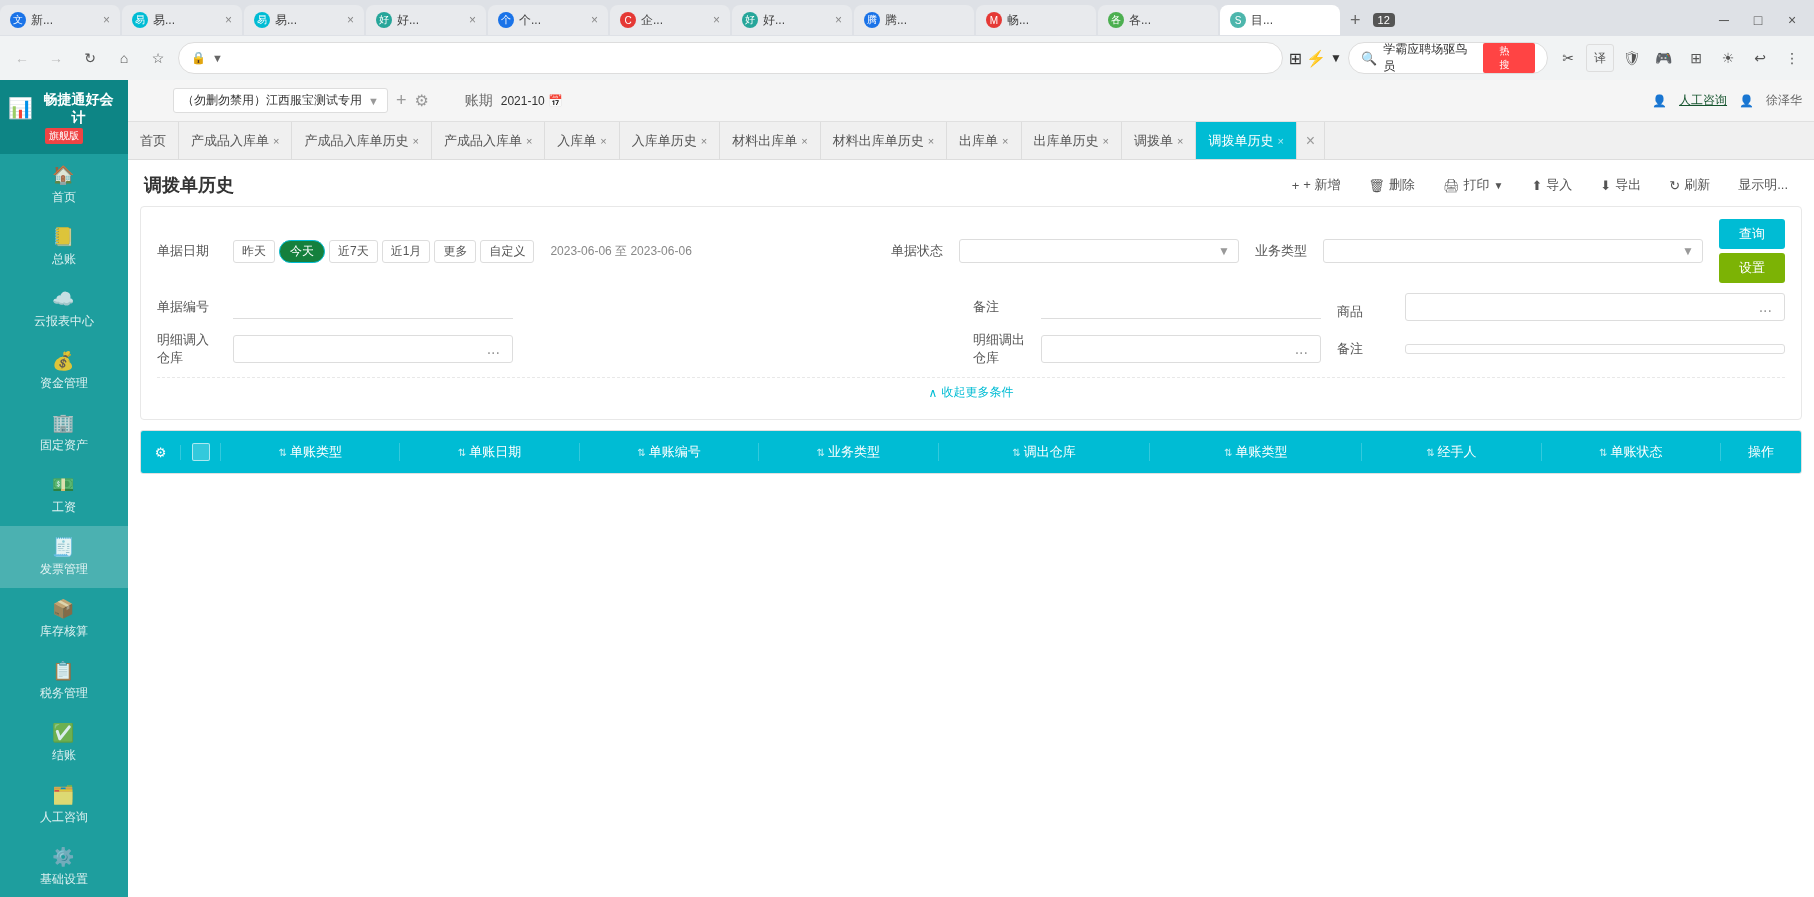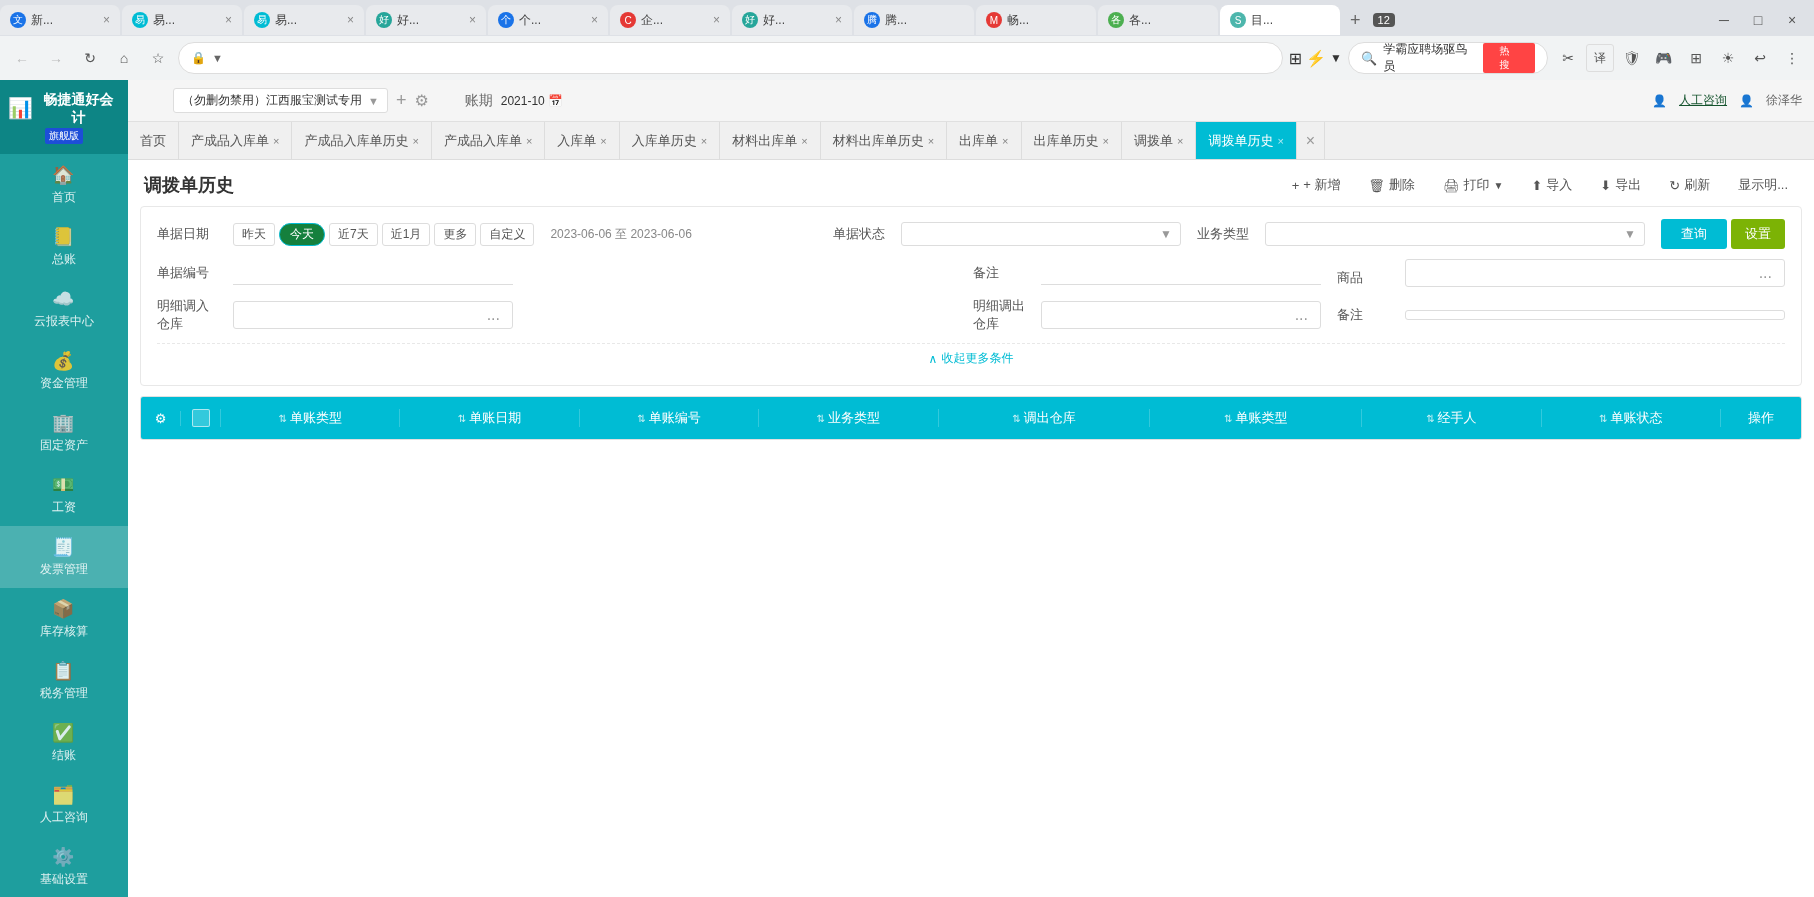--- a/index.html
+++ b/index.html
@@ -24,21 +24,21 @@
     .browser-actions { display: flex; align-items: center; gap: 4px; }
     .action-icon { width: 28px; height: 28px; border-radius: 50%; display: flex; align-items: center; justify-content: center; cursor: pointer; color: #555; font-size: 14px; }
 
     
     .app-wrapper { display: flex; height: calc(897px - 80px); }
 
     
     .sidebar { width: 128px; background: #1e9e9e; display: flex; flex-direction: column; color: white; flex-shrink: 0; height: 100%; }
     .sidebar-logo { padding: 10px 8px; background: #0d8585; display: flex; flex-direction: column; align-items: center; }
     .logo-text { font-size: 14px; font-weight: bold; color: white; text-align: center; line-height: 1.3; }
-    .logo-badge { background: #1d4ed8; color: white; font-size: 10px; padding: 1px 4px; border-radius: 2px; margin-top: 2px; }
+    .logo-badge { background: #ef4444; color: white; font-size: 10px; padding: 1px 4px; border-radius: 2px; margin-top: 2px; }
     .sidebar-menu { flex: 1; overflow-y: auto; }
     .sidebar-item { display: flex; flex-direction: column; align-items: center; padding: 10px 4px; cursor: pointer; color: rgba(255,255,255,0.85); font-size: 12px; gap: 3px; }
     .sidebar-item.active { background: rgba(255,255,255,0.2); }
     .sidebar-item .item-icon { font-size: 18px; }
 
     
     .main-content { flex: 1; display: flex; flex-direction: column; background: #fff; overflow: hidden; }
 
     
     .top-bar { display: flex; align-items: center; background: #f5f5f5; border-bottom: 1px solid #e0e0e0; padding: 0 12px; height: 42px; gap: 8px; }
@@ -402,21 +402,21 @@
               <span class="filter-dropdown-arrow">▼</span>
             </div>
           </div>
           <div style="display:flex; align-items:center; gap:8px;">
             <span class="filter-label2">业务类型</span>
             <div class="filter-dropdown filter-dropdown-wide">
               <span class="filter-dropdown-text"></span>
               <span class="filter-dropdown-arrow">▼</span>
             </div>
           </div>
-          <div style="display:flex; flex-direction:row; gap:4px;">
+          <div style="display:flex; flex-direction:column; gap:4px;">
             <button class="query-btn">查询</button>
             <button class="settings-btn">设置</button>
           </div>
         </div>
 
         <div class="filter-row">
           <span class="filter-label">单据编号</span>
           <input class="filter-input" type="text" style="">
 
           <div style="margin-left:auto; display:flex; align-items:center; gap:8px;">

